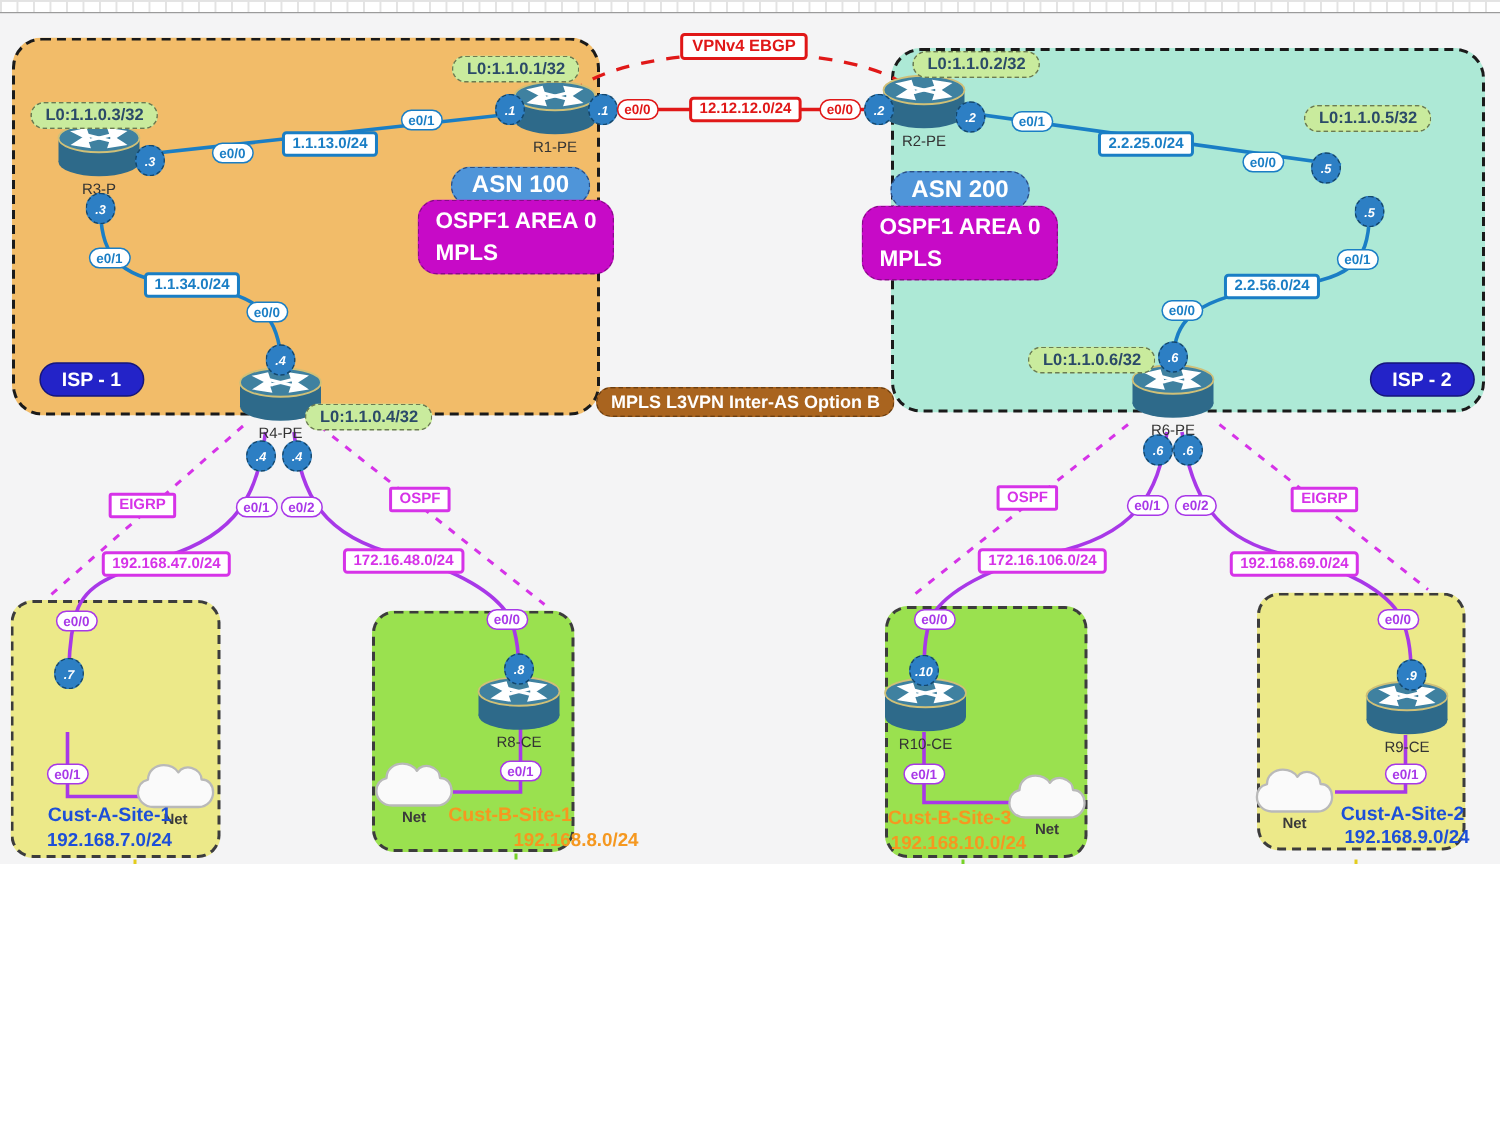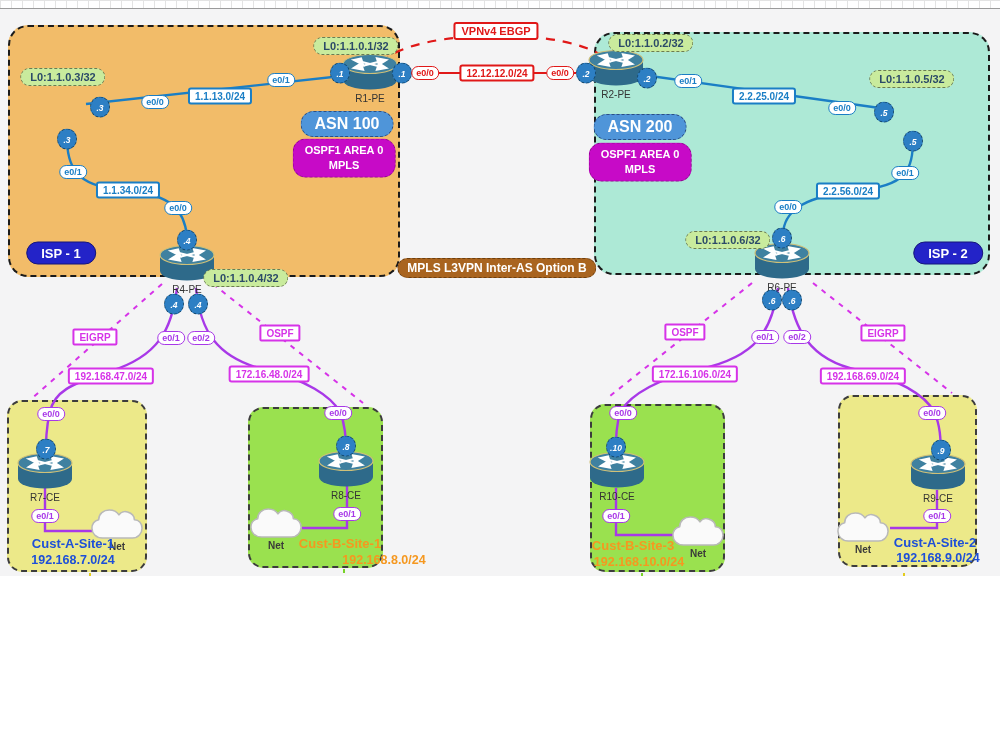--- a/index.html
+++ b/index.html
@@ -23,21 +23,21 @@
   .iface.r{color:var(--red,#e01818);border-color:var(--red,#e01818);}
   .iface.p{color:var(--purple,#a838e8);border-color:var(--purple,#a838e8);}
   .net{font-size:10px;padding:1px 5px;border-radius:3px;border:2px solid;background:#fff;}
   .net.b{color:var(--blue-link,#1a7ec5);border-color:var(--blue-link,#1a7ec5);}
   .net.r{color:var(--red,#e01818);border-color:var(--red,#e01818);}
   .net.p{color:var(--magenta-dashed,#d633e8);border-color:var(--magenta-dashed,#d633e8);}
   .proto{font-size:10px;padding:1px 5px;border-radius:2px;border:2px solid var(--magenta-dashed,#d633e8);
       color:var(--magenta-dashed,#d633e8);background:#fff;}
   .loop{background:#c9eb9d;border:1.5px dashed #6b7b52;color:#2b4a68;font-size:11px;padding:2px 9px;border-radius:12px;}
   .asn{background:#4f95d9;border:1.6px dashed #2b4f86;color:#fff;font-size:16px;padding:3px 13px;border-radius:15px;}
-  .igp{background:#c70ac7;border:1.6px dashed #8a0a8a;color:#fff;font-size:11px;padding:3px 11px;border-radius:13px;text-align:center;line-height:1.4;}
+  .igp{background:#c70ac7;border:1.6px dashed #8a0a8a;color:#fff;font-size:15px;padding:3px 11px;border-radius:13px;line-height:1.4;}
   .ispb{background:#2323c8;border:1.5px solid #15157a;color:#fff;font-size:13px;padding:3px 14px;border-radius:14px;}
   .banner{background:#a9641f;border:1.5px dashed #6d3f10;color:#fff;font-size:12px;padding:2px 9px;border-radius:10px;}
   .vpnv4{background:#fff;border:2px solid var(--red,#e01818);color:var(--red,#e01818);font-size:11px;padding:1px 6px;border-radius:3px;}
   .ping{background:#fff;font-size:8.5px;padding:1px 4px;border-radius:2px;}
   .ping.g{border:1.6px solid var(--green-ping,#77d229);color:var(--green-ping,#77d229);}
   .ping.y{border:1.6px solid var(--yellow-ping,#e3cc1d);color:var(--yellow-ping,#e3cc1d);}
   .sitename{font-size:13px;}
   .sitenet{font-size:12.5px;}
   .sitename.a,.sitenet.a{color:var(--cust-a-text,#1d4fd8);}
   .sitename.b,.sitenet.b{color:var(--cust-b-text,#f59820);}
@@ -129,20 +129,36 @@
           <path d="M19,14.5 L39,9.5"></path>
           <polygon points="45,8 36,6.5 38,12.5"></polygon>
           <polygon points="13,16 22,17.5 20,11.5"></polygon>
           <path d="M19,9.5 L39,14.5"></path>
           <polygon points="45,16 38,11.5 36,17.5"></polygon>
           <polygon points="13,8 20,6.5 22,12.5"></polygon>
         </g>
       </svg>
       <div class="rlabel">R2-PE</div>
     </div>
+    <div class="node router" style="left: 37px; top: 80px;">
+      <svg width="58" height="40" viewBox="0 0 58 40">
+        <ellipse cx="29" cy="28" rx="27" ry="9.5" fill="#2e6a8a"></ellipse>
+        <rect x="2" y="12" width="54" height="16" fill="#2e6a8a"></rect>
+        <ellipse cx="29" cy="12" rx="27" ry="9.5" fill="#3f81a0" stroke="#cfc078" stroke-width="1.2"></ellipse>
+        <g stroke="#fff" stroke-width="2.2" fill="#fff">
+          <path d="M19,14.5 L39,9.5"></path>
+          <polygon points="45,8 36,6.5 38,12.5"></polygon>
+          <polygon points="13,16 22,17.5 20,11.5"></polygon>
+          <path d="M19,9.5 L39,14.5"></path>
+          <polygon points="45,16 38,11.5 36,17.5"></polygon>
+          <polygon points="13,8 20,6.5 22,12.5"></polygon>
+        </g>
+      </svg>
+      <div class="rlabel">R3-P</div>
+    </div>
     <div class="node router" style="left: 158px; top: 243px;">
       <svg width="58" height="40" viewBox="0 0 58 40">
         <ellipse cx="29" cy="28" rx="27" ry="9.5" fill="#2e6a8a"></ellipse>
         <rect x="2" y="12" width="54" height="16" fill="#2e6a8a"></rect>
         <ellipse cx="29" cy="12" rx="27" ry="9.5" fill="#3f81a0" stroke="#cfc078" stroke-width="1.2"></ellipse>
         <g stroke="#fff" stroke-width="2.2" fill="#fff">
           <path d="M19,14.5 L39,9.5"></path>
           <polygon points="45,8 36,6.5 38,12.5"></polygon>
           <polygon points="13,16 22,17.5 20,11.5"></polygon>
           <path d="M19,9.5 L39,14.5"></path>
@@ -160,36 +176,20 @@
         <g stroke="#fff" stroke-width="2.2" fill="#fff">
           <path d="M19,14.5 L39,9.5"></path>
           <polygon points="45,8 36,6.5 38,12.5"></polygon>
           <polygon points="13,16 22,17.5 20,11.5"></polygon>
           <path d="M19,9.5 L39,14.5"></path>
           <polygon points="45,16 38,11.5 36,17.5"></polygon>
           <polygon points="13,8 20,6.5 22,12.5"></polygon>
         </g>
       </svg>
       <div class="rlabel">R6-PE</div>
-    </div>
-    <div class="node router" style="left: 16px; top: 451px;">
-      <svg width="58" height="40" viewBox="0 0 58 40">
-        <ellipse cx="29" cy="28" rx="27" ry="9.5" fill="#2e6a8a"></ellipse>
-        <rect x="2" y="12" width="54" height="16" fill="#2e6a8a"></rect>
-        <ellipse cx="29" cy="12" rx="27" ry="9.5" fill="#3f81a0" stroke="#cfc078" stroke-width="1.2"></ellipse>
-        <g stroke="#fff" stroke-width="2.2" fill="#fff">
-          <path d="M19,14.5 L39,9.5"></path>
-          <polygon points="45,8 36,6.5 38,12.5"></polygon>
-          <polygon points="13,16 22,17.5 20,11.5"></polygon>
-          <path d="M19,9.5 L39,14.5"></path>
-          <polygon points="45,16 38,11.5 36,17.5"></polygon>
-          <polygon points="13,8 20,6.5 22,12.5"></polygon>
-        </g>
-      </svg>
-      <div class="rlabel">R7-CE</div>
     </div>
     <div class="node router" style="left: 317px; top: 449px;">
       <svg width="58" height="40" viewBox="0 0 58 40">
         <ellipse cx="29" cy="28" rx="27" ry="9.5" fill="#2e6a8a"></ellipse>
         <rect x="2" y="12" width="54" height="16" fill="#2e6a8a"></rect>
         <ellipse cx="29" cy="12" rx="27" ry="9.5" fill="#3f81a0" stroke="#cfc078" stroke-width="1.2"></ellipse>
         <g stroke="#fff" stroke-width="2.2" fill="#fff">
           <path d="M19,14.5 L39,9.5"></path>
           <polygon points="45,8 36,6.5 38,12.5"></polygon>
           <polygon points="13,16 22,17.5 20,11.5"></polygon>
@@ -302,21 +302,21 @@
     <div class="lbl net b" style="left: 848px; top: 191px;">2.2.56.0/24</div>
     <div class="lbl net r" style="left: 497px; top: 73px;">12.12.12.0/24</div>
     <div class="lbl net p" style="left: 111px; top: 376px;">192.168.47.0/24</div>
     <div class="lbl net p" style="left: 269px; top: 374px;">172.16.48.0/24</div>
     <div class="lbl net p" style="left: 695px; top: 374px;">172.16.106.0/24</div>
     <div class="lbl net p" style="left: 863px; top: 376px;">192.168.69.0/24</div>
     <div class="lbl proto" style="left: 95px; top: 337px;">EIGRP</div>
     <div class="lbl proto" style="left: 280px; top: 333px;">OSPF</div>
     <div class="lbl proto" style="left: 685px; top: 332px;">OSPF</div>
     <div class="lbl proto" style="left: 883px; top: 333px;">EIGRP</div>
-    <div class="lbl loop" style="left: 356px; top: 46px;">L0:1.1.0.1/32</div>
+    <div class="lbl loop" style="left: 344px; top: 46px;">L0:1.1.0.1/32</div>
     <div class="lbl loop" style="left: 63px; top: 77px;">L0:1.1.0.3/32</div>
     <div class="lbl loop" style="left: 246px; top: 242px; margin-top: 36px;">L0:1.1.0.4/32</div>
     <div class="lbl loop" style="left: 651px; top: 43px;">L0:1.1.0.2/32</div>
     <div class="lbl loop" style="left: 912px; top: 79px;">L0:1.1.0.5/32</div>
     <div class="lbl loop" style="left: 728px; top: 240px;">L0:1.1.0.6/32</div>
     <div class="lbl sitename a" style="left: 73px; top: 543px;">Cust-A-Site-1</div>
     <div class="lbl sitenet a" style="left: 73px; top: 560px;">192.168.7.0/24</div>
     <div class="lbl sitename b" style="left: 340px; top: 543px;">Cust-B-Site-1</div>
     <div class="lbl sitenet b" style="left: 340px; top: 560px; margin-left: 44px;">192.168.8.0/24</div>
     <div class="lbl sitename b" style="left: 633px; top: 545px;">Cust-B-Site-3</div>

